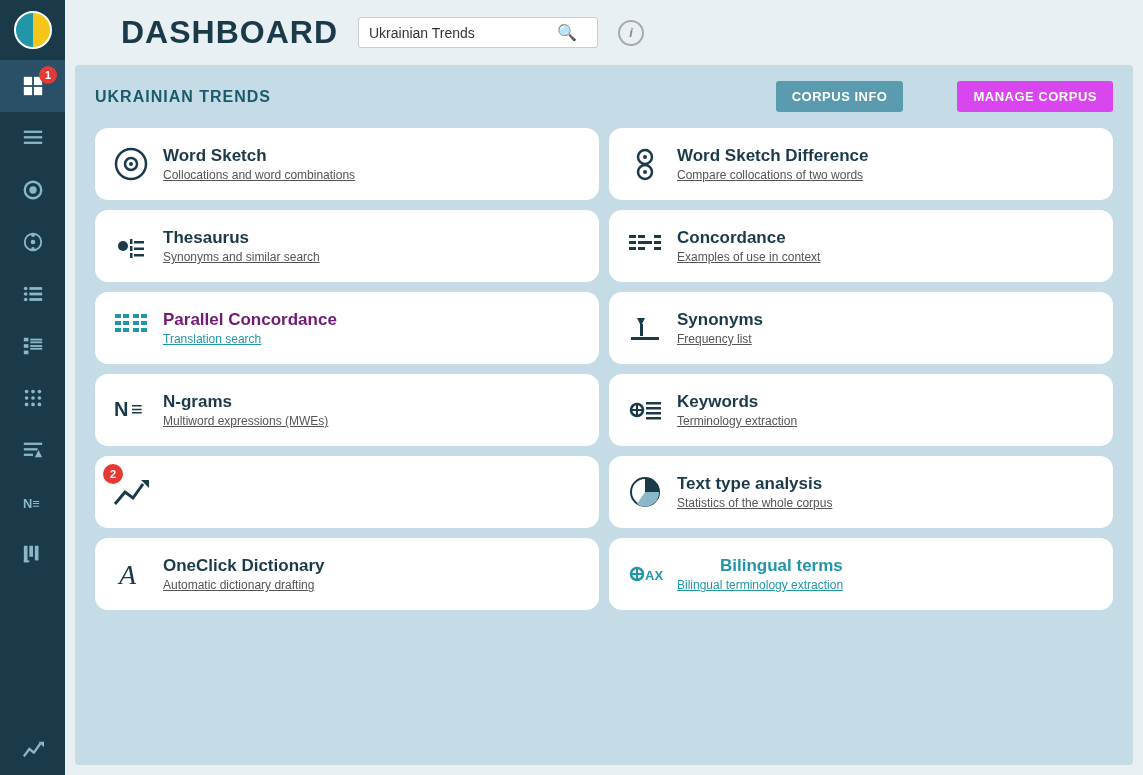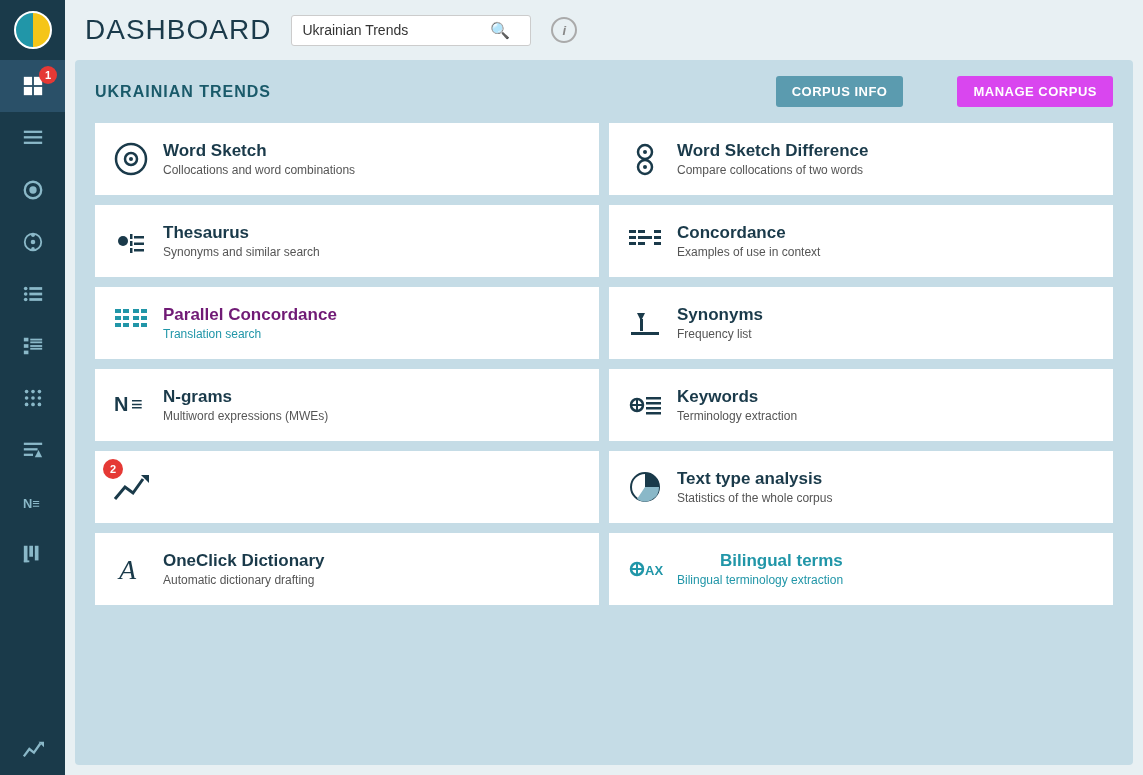--- a/index.html
+++ b/index.html
@@ -72,24 +72,25 @@
 
     
     .header {
       background: #e8f0f3;
       padding: 14px 20px;
       display: flex;
       align-items: center;
       gap: 20px;
     }
     .header-title {
-      font-size: 28px;
-      font-weight: normal;
+      font-size: 32px;
+      font-weight: bold;
       color: #1a3a4a;
       letter-spacing: 1px;
+      margin-left: 36px;
     }
     .search-box {
       display: flex;
       align-items: center;
       background: #fff;
       border: 1px solid #ccc;
       border-radius: 3px;
       padding: 5px 10px;
       gap: 8px;
       width: 240px;
@@ -157,21 +158,21 @@
     .panel-btn.manage-btn { background: #d946ef; color: #fff; }
 
     
     .grid {
       display: grid;
       grid-template-columns: 1fr 1fr;
       gap: 10px;
     }
     .card {
       background: #fff;
-      border-radius: 0;
+      border-radius: 13px;
       padding: 16px 18px;
       display: flex;
       align-items: center;
       gap: 14px;
       cursor: pointer;
       position: relative;
       min-height: 72px;
     }
     .card-icon {
       flex-shrink: 0;
@@ -187,20 +188,21 @@
       font-weight: bold;
       color: #1a3a4a;
       line-height: 1.2;
     }
     .card-title.blue { color: #701a75; }
     .card-title.link-blue { color: #2196a8; margin-left: 43px; }
     .card-subtitle {
       font-size: 12px;
       color: #555;
       margin-top: 2px;
+      text-decoration: underline;
     }
     .card-subtitle.link-blue { color: #2196a8; }
     .badge-card {
       position: absolute;
       top: 8px;
       left: 8px;
       width: 20px;
       height: 20px;
       border-radius: 50%;
       background: #e53935;

